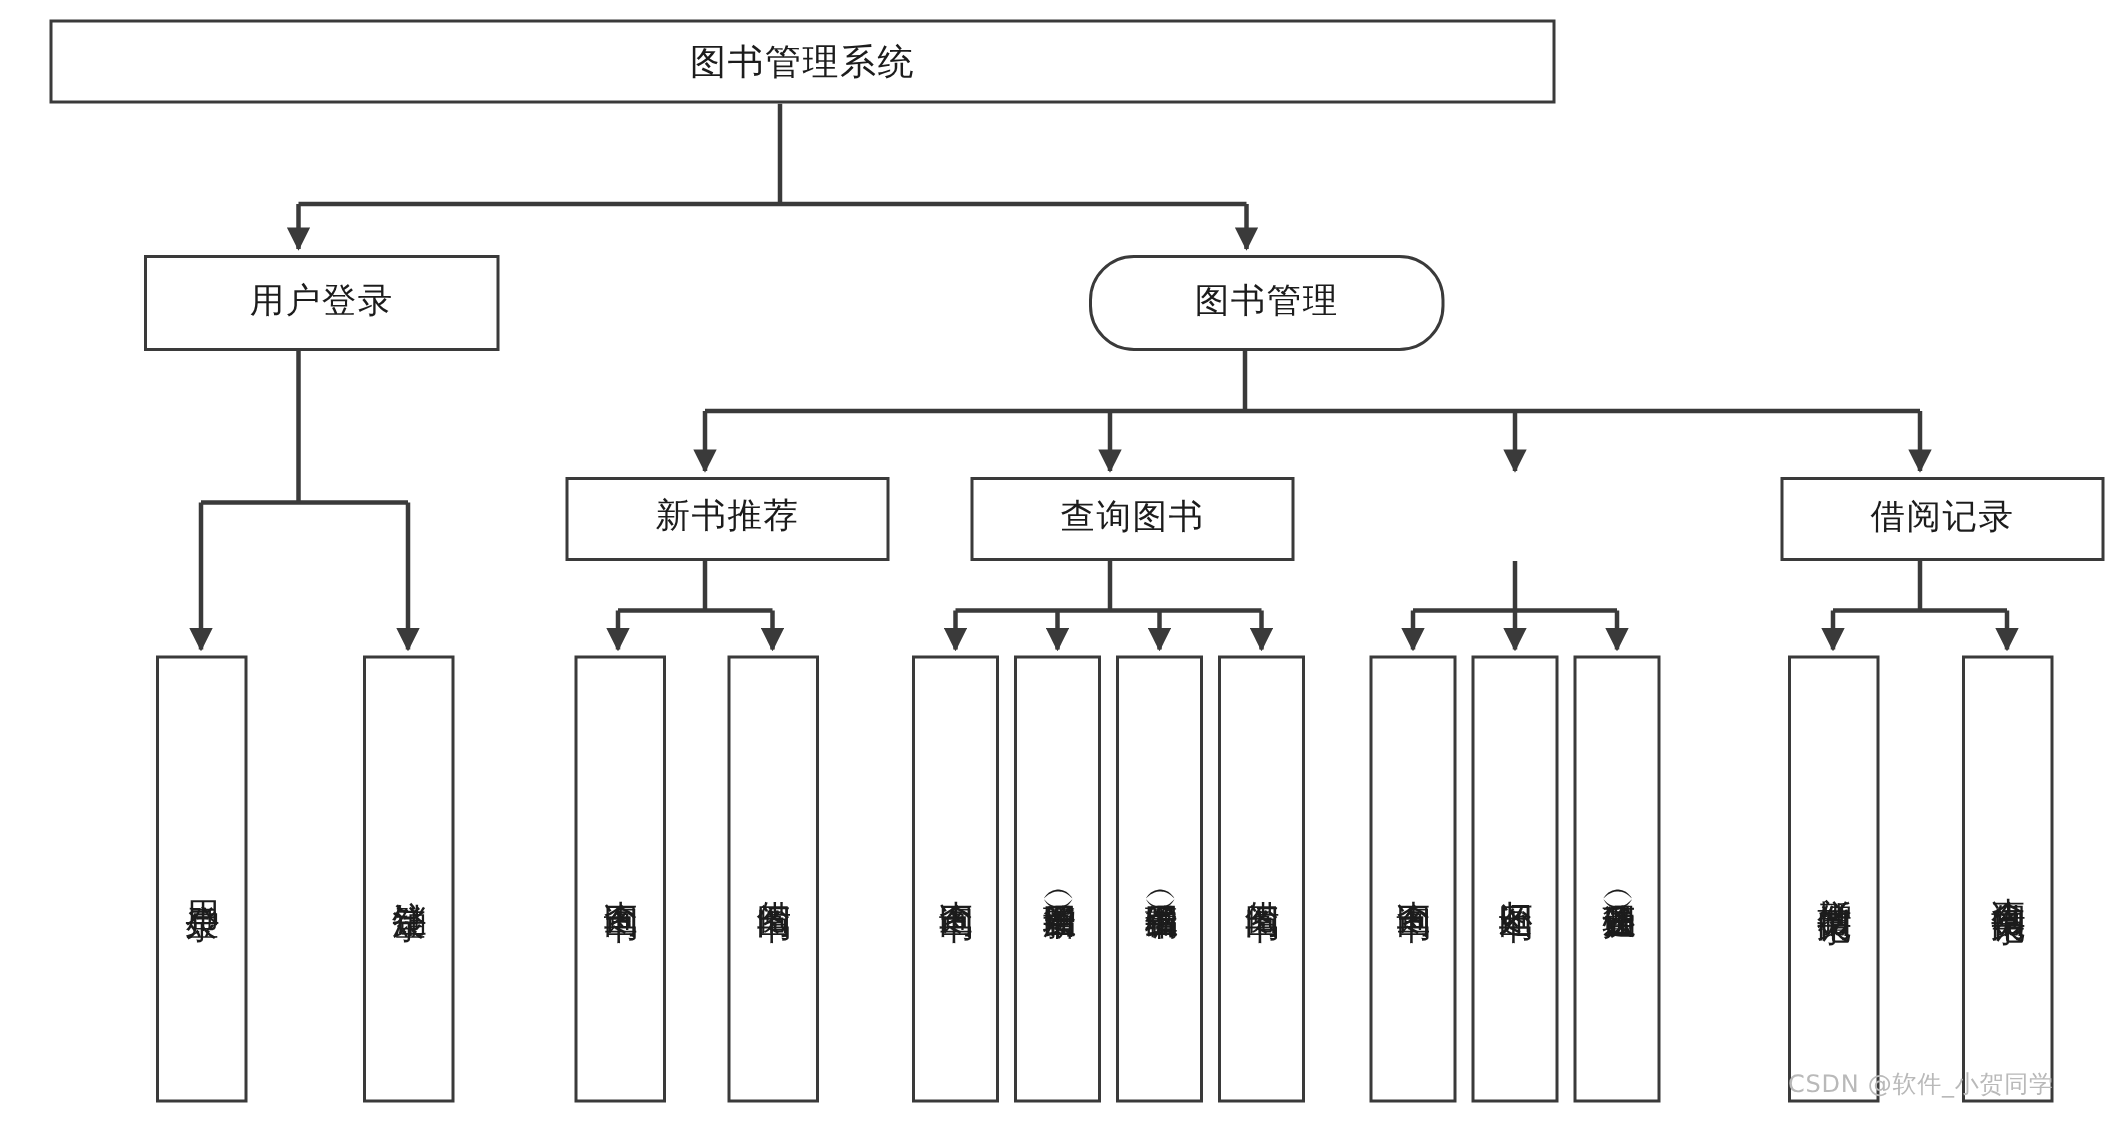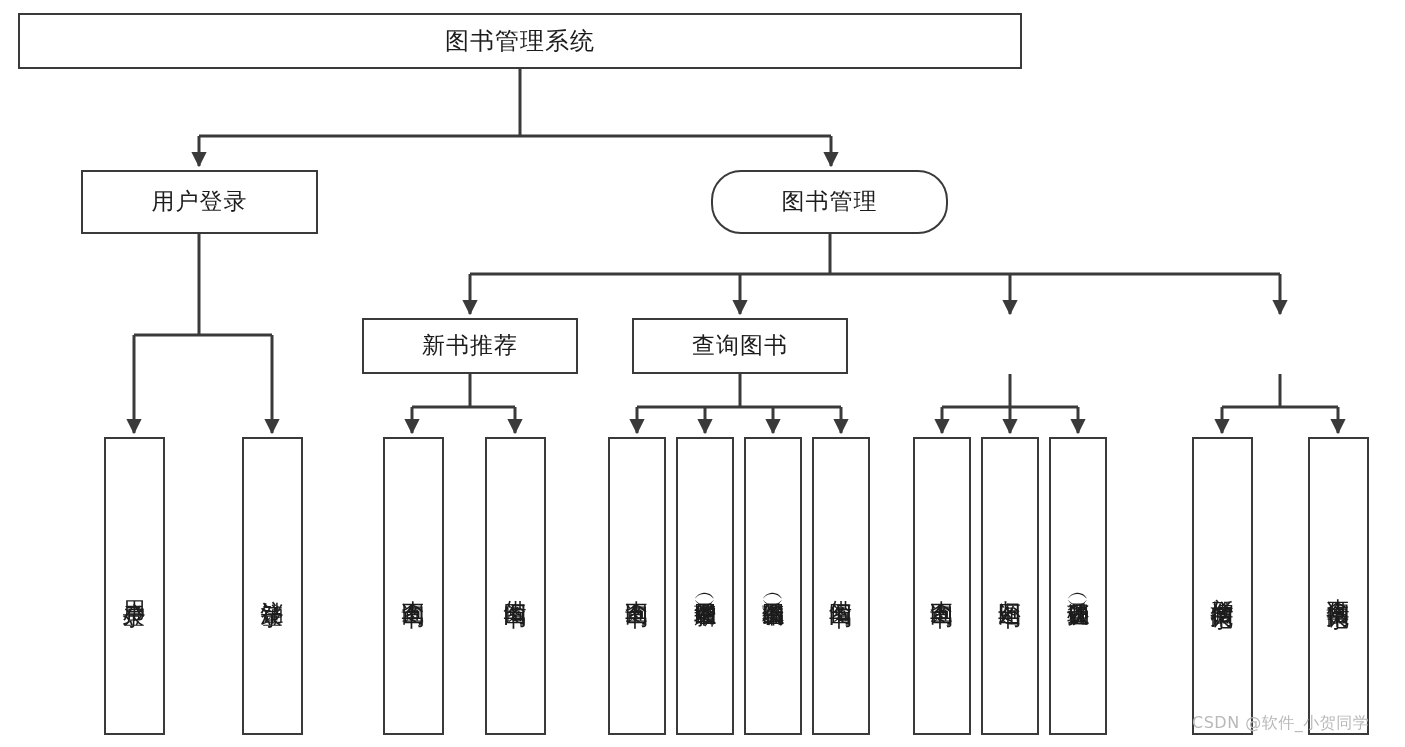--- a/index.html
+++ b/index.html
@@ -33,20 +33,21 @@
     display: flex;
     align-items: center;
     justify-content: center;
     color: #1c1c1c;
     z-index: 2;
   }
   .node-h {
     font-size: 23px;
     letter-spacing: 1px;
     line-height: 1.2;
+    margin-left: 15px;
   }
   .node-v {
     writing-mode: vertical-rl;
     text-orientation: upright;
     font-size: 23px;
     line-height: 1.22;
     letter-spacing: 2px;
     white-space: nowrap;
   }
   .node-v.tight {
@@ -129,25 +130,28 @@
     <span>图书管理系统</span>
   </div>
 
   <div class="node node-h" style="left:81px; top:170px; width:237px; height:64px;">
     <span>用户登录</span>
   </div>
   <div class="node node-h" style="left:711px; top:170px; width:237px; height:64px;border-radius:30px;">
     <span>图书管理</span>
   </div>
 
-  <div class="node node-h" style="left:362px; top:318px; width:216px; height:56px;">
+  <div class="node node-h" style="left:362px; top:318px; width:216px; height:56px;font-family:Liberation Mono, monospace;">
     <span>新书推荐</span>
   </div>
   <div class="node node-h" style="left:632px; top:318px; width:216px; height:56px;">
     <span>查询图书</span>
+  </div>
+  <div class="node node-h" style="left:1172px; top:318px; width:216px; height:56px;">
+    <span>借阅记录</span>
   </div>
 
   <div class="node node-v" style="left:104px; top:437px; width:61px; height:298px;">
     <span>用户登录</span>
   </div>
   <div class="node node-v" style="left:242px; top:437px; width:61px; height:298px;">
     <span>注销登录</span>
   </div>
 
   <div class="node node-v" style="left:383px; top:437px; width:61px; height:298px;">

